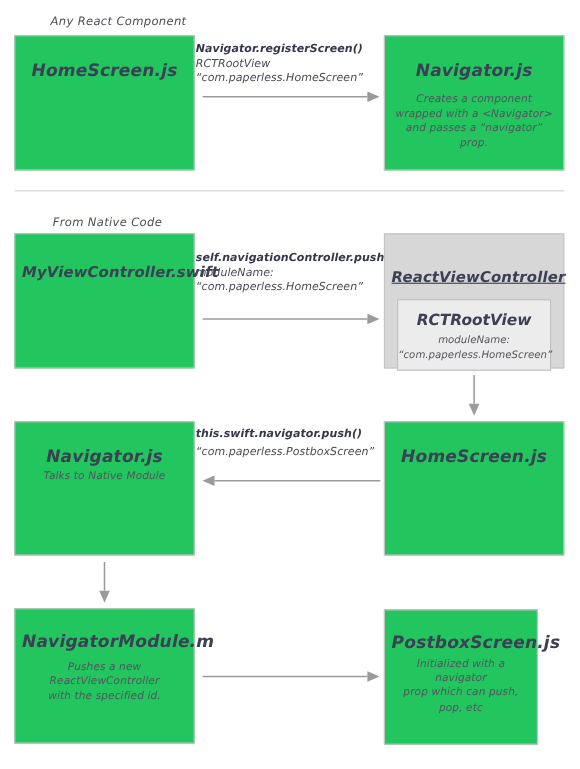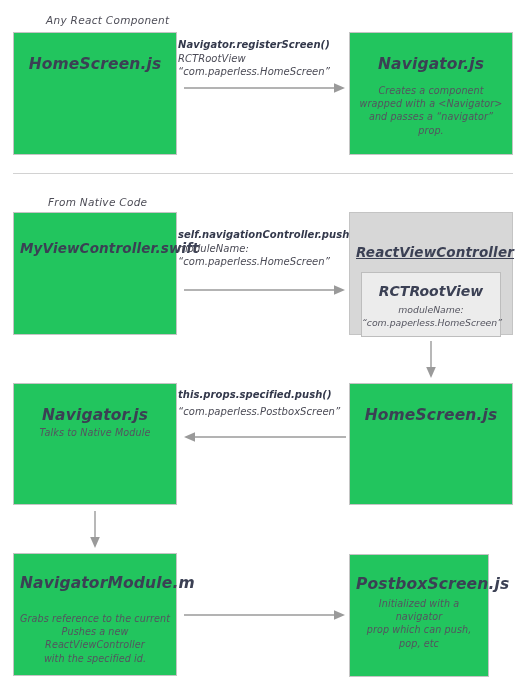--- a/index.html
+++ b/index.html
@@ -186,41 +186,40 @@
     <line x1="7" y1="0" x2="7" y2="26" stroke="#9a9a9a" stroke-width="1.4"></line>
     <polygon points="2.2,26 11.8,26 7,37" fill="#9a9a9a"></polygon>
   </svg>
 
   <div class="box" style="left:13px; top:383px; width:164px; height:122px;">
     <div class="box-title" style="margin-top:8px; margin-bottom:1px;">Navigator.js</div>
     <div class="box-desc">Talks to Native Module</div>
   </div>
 
   <div class="arrow-label" style="left:178px; top:388px; width:172px;">
-    <span class="ln b">this.props.specified.push()</span>
+    <span class="ln b">this.swift.navigator.push()</span>
     <span class="ln" style="margin-top:3px;">“com.paperless.PostboxScreen”</span>
   </div>
 
   <svg class="arrow-svg" style="left:184px; top:430px;" width="162" height="14">
     <line x1="11" y1="7" x2="162" y2="7" stroke="#9a9a9a" stroke-width="1.4"></line>
     <polygon points="11,2.2 11,11.8 0,7" fill="#9a9a9a"></polygon>
   </svg>
 
   <div class="box" style="left:349px; top:383px; width:164px; height:122px;">
     <div class="box-title" style="margin-top:8px;">HomeScreen.js</div>
   </div>
 
   <svg class="arrow-svg" style="left:88px; top:511px;" width="14" height="38">
     <line x1="7" y1="0" x2="7" y2="26" stroke="#9a9a9a" stroke-width="1.4"></line>
     <polygon points="2.2,26 11.8,26 7,37" fill="#9a9a9a"></polygon>
   </svg>
 
   <div class="box" style="left:13px; top:553px; width:164px; height:123px;">
-    <div class="box-title" style="margin-top:6px; margin-bottom:19px;">NavigatorModule.m</div>
-    <div class="box-desc tight">Grabs reference to the current</div>
+    <div class="box-title" style="margin-top:6px; margin-bottom:7px;">NavigatorModule.m</div>
     <div class="box-desc tight">Pushes a new ReactViewController</div>
     <div class="box-desc tight">with the specified id.</div>
   </div>
 
   <svg class="arrow-svg" style="left:184px; top:608px;" width="162" height="14">
     <line x1="0" y1="7" x2="150" y2="7" stroke="#9a9a9a" stroke-width="1.4"></line>
     <polygon points="150,2.2 161,7 150,11.8" fill="#9a9a9a"></polygon>
   </svg>
 
   <div class="box" style="left:349px; top:554px; width:140px; height:123px;">

